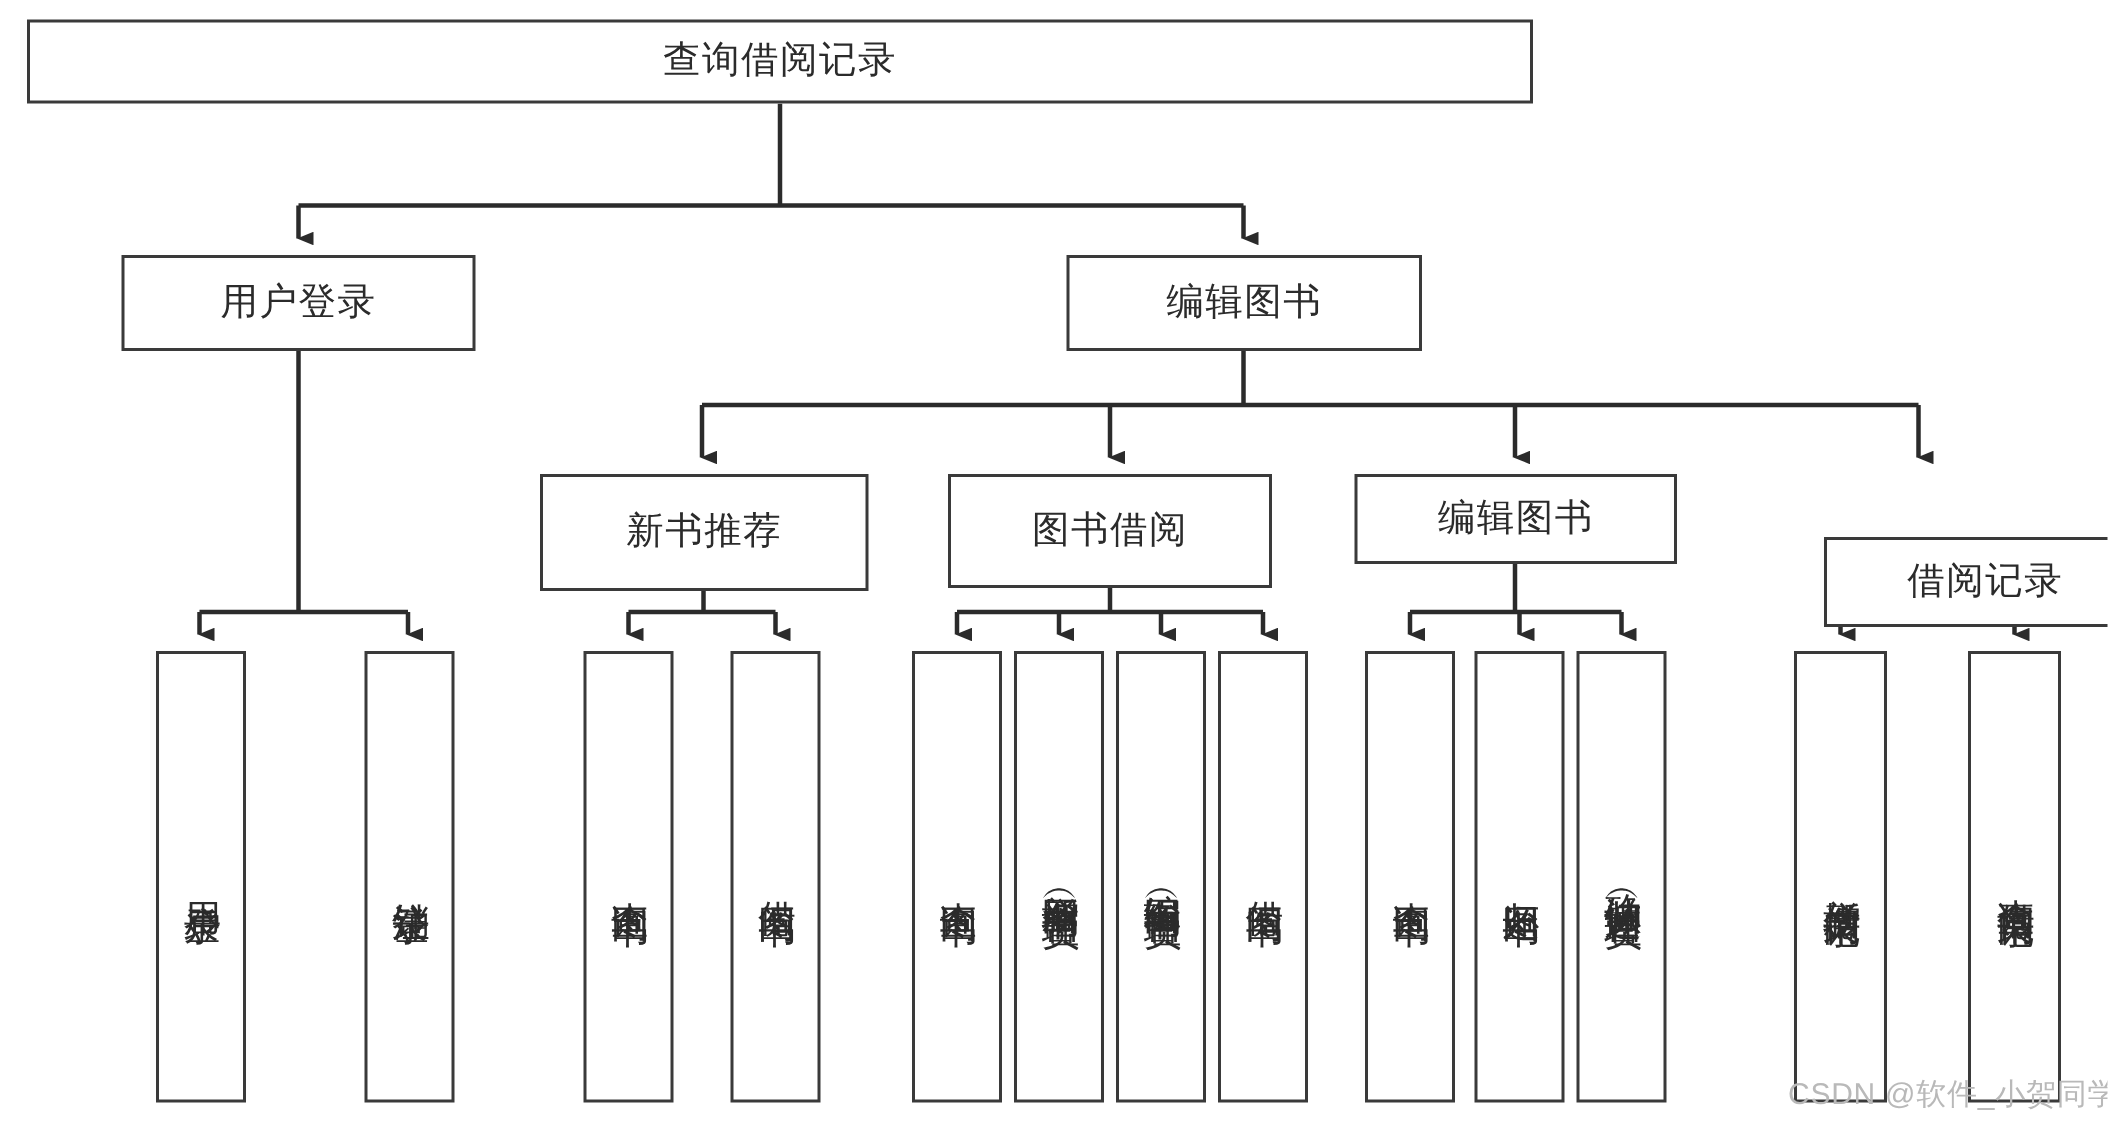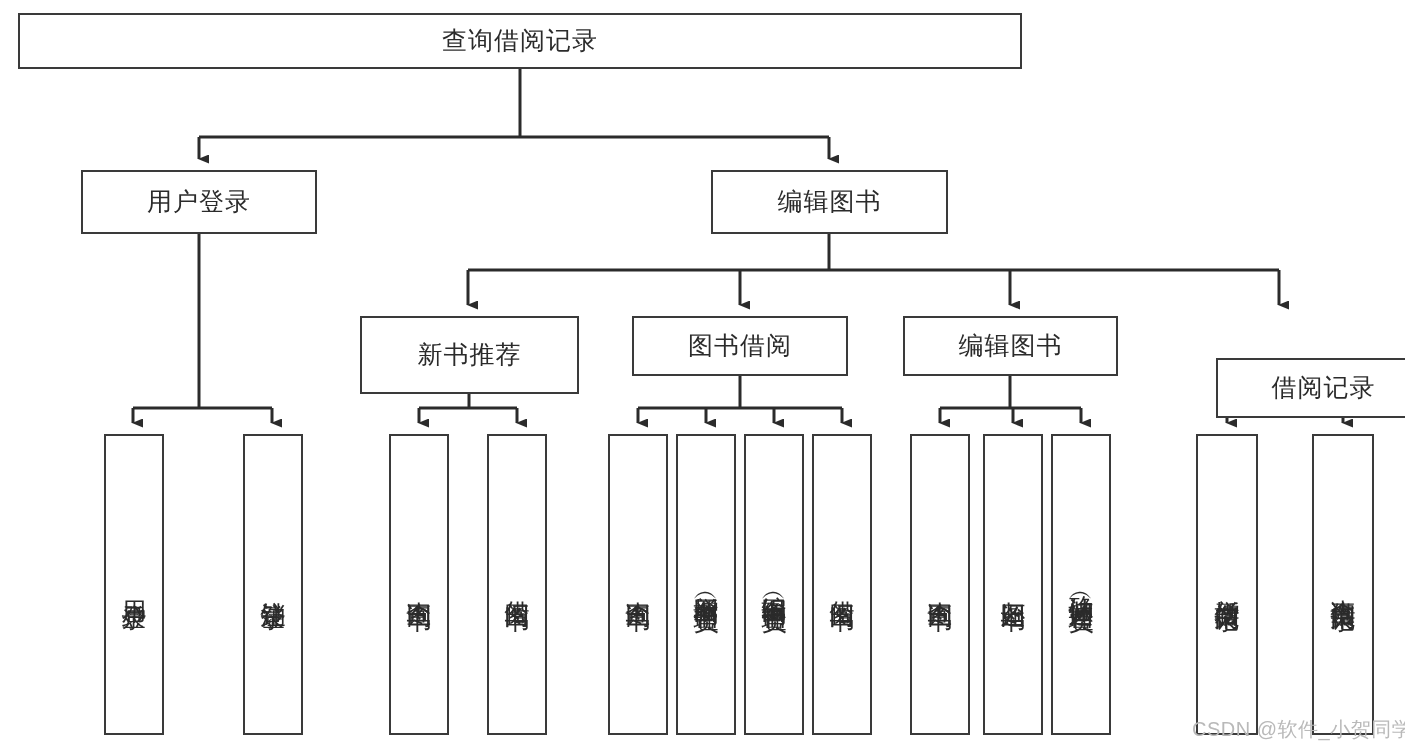--- a/index.html
+++ b/index.html
@@ -94,21 +94,21 @@
       </div>
       <div class="node horizontal" style="left: 81px; top: 170px; width: 236px; height: 64px;">
         <span class="label">用户登录</span>
       </div>
       <div class="node horizontal" style="left: 711px; top: 170px; width: 237px; height: 64px;">
         <span class="label">编辑图书</span>
       </div>
       <div class="node horizontal" style="left: 360px; top: 316px; width: 219px; height: 78px;">
         <span class="label">新书推荐</span>
       </div>
-      <div class="node horizontal" style="left: 632px; top: 316px; width: 216px; height: 60px;">
+      <div class="node horizontal" style="left: 632px; top: 316px; width: 216px; height: 76px;">
         <span class="label">图书借阅</span>
       </div>
       <div class="node horizontal" style="left: 903px; top: 316px; width: 215px; height: 60px;">
         <span class="label">编辑图书</span>
       </div>
       <div class="node horizontal" style="left: 1216px; top: 316px; width: 215px; height: 60px; margin-top: 42px;">
         <span class="label">借阅记录</span>
       </div>
       <div class="node vertical" style="left: 104px; top: 434px; width: 60px; height: 301px;">
         <span class="label">用户登录</span>

